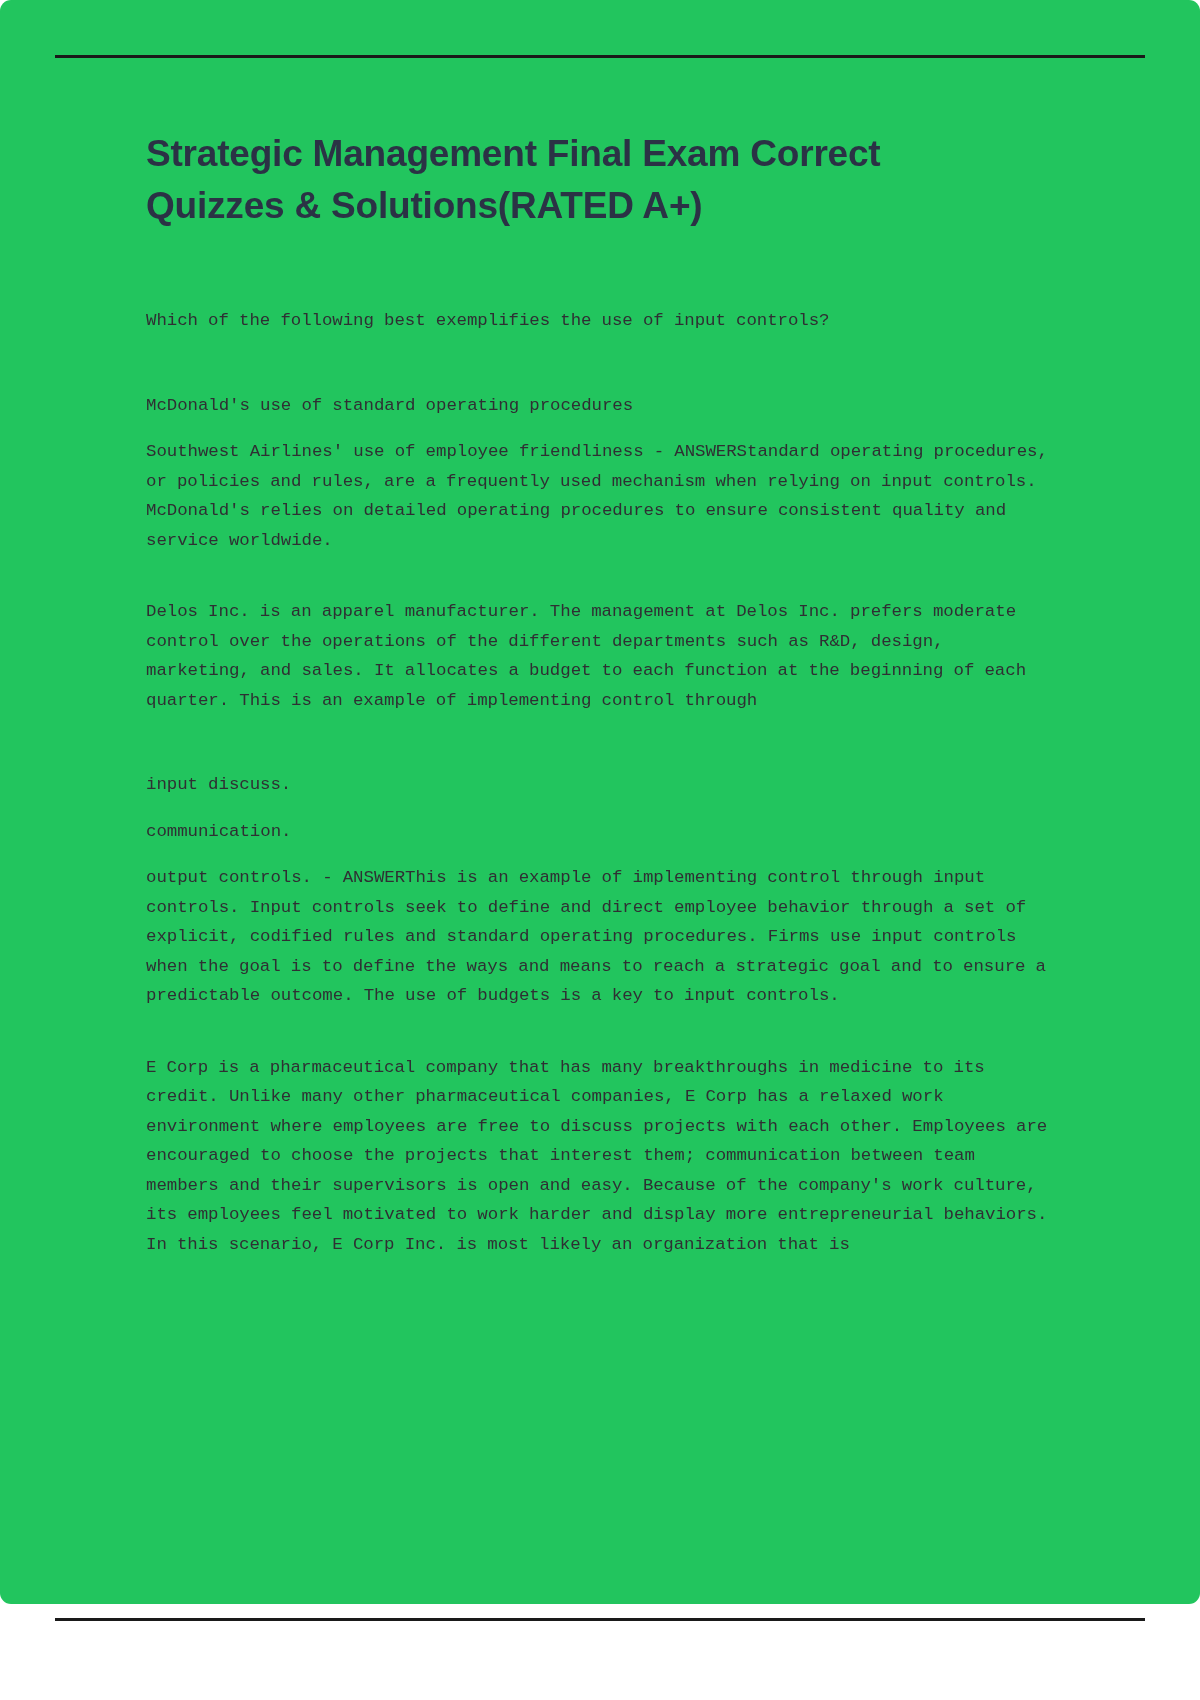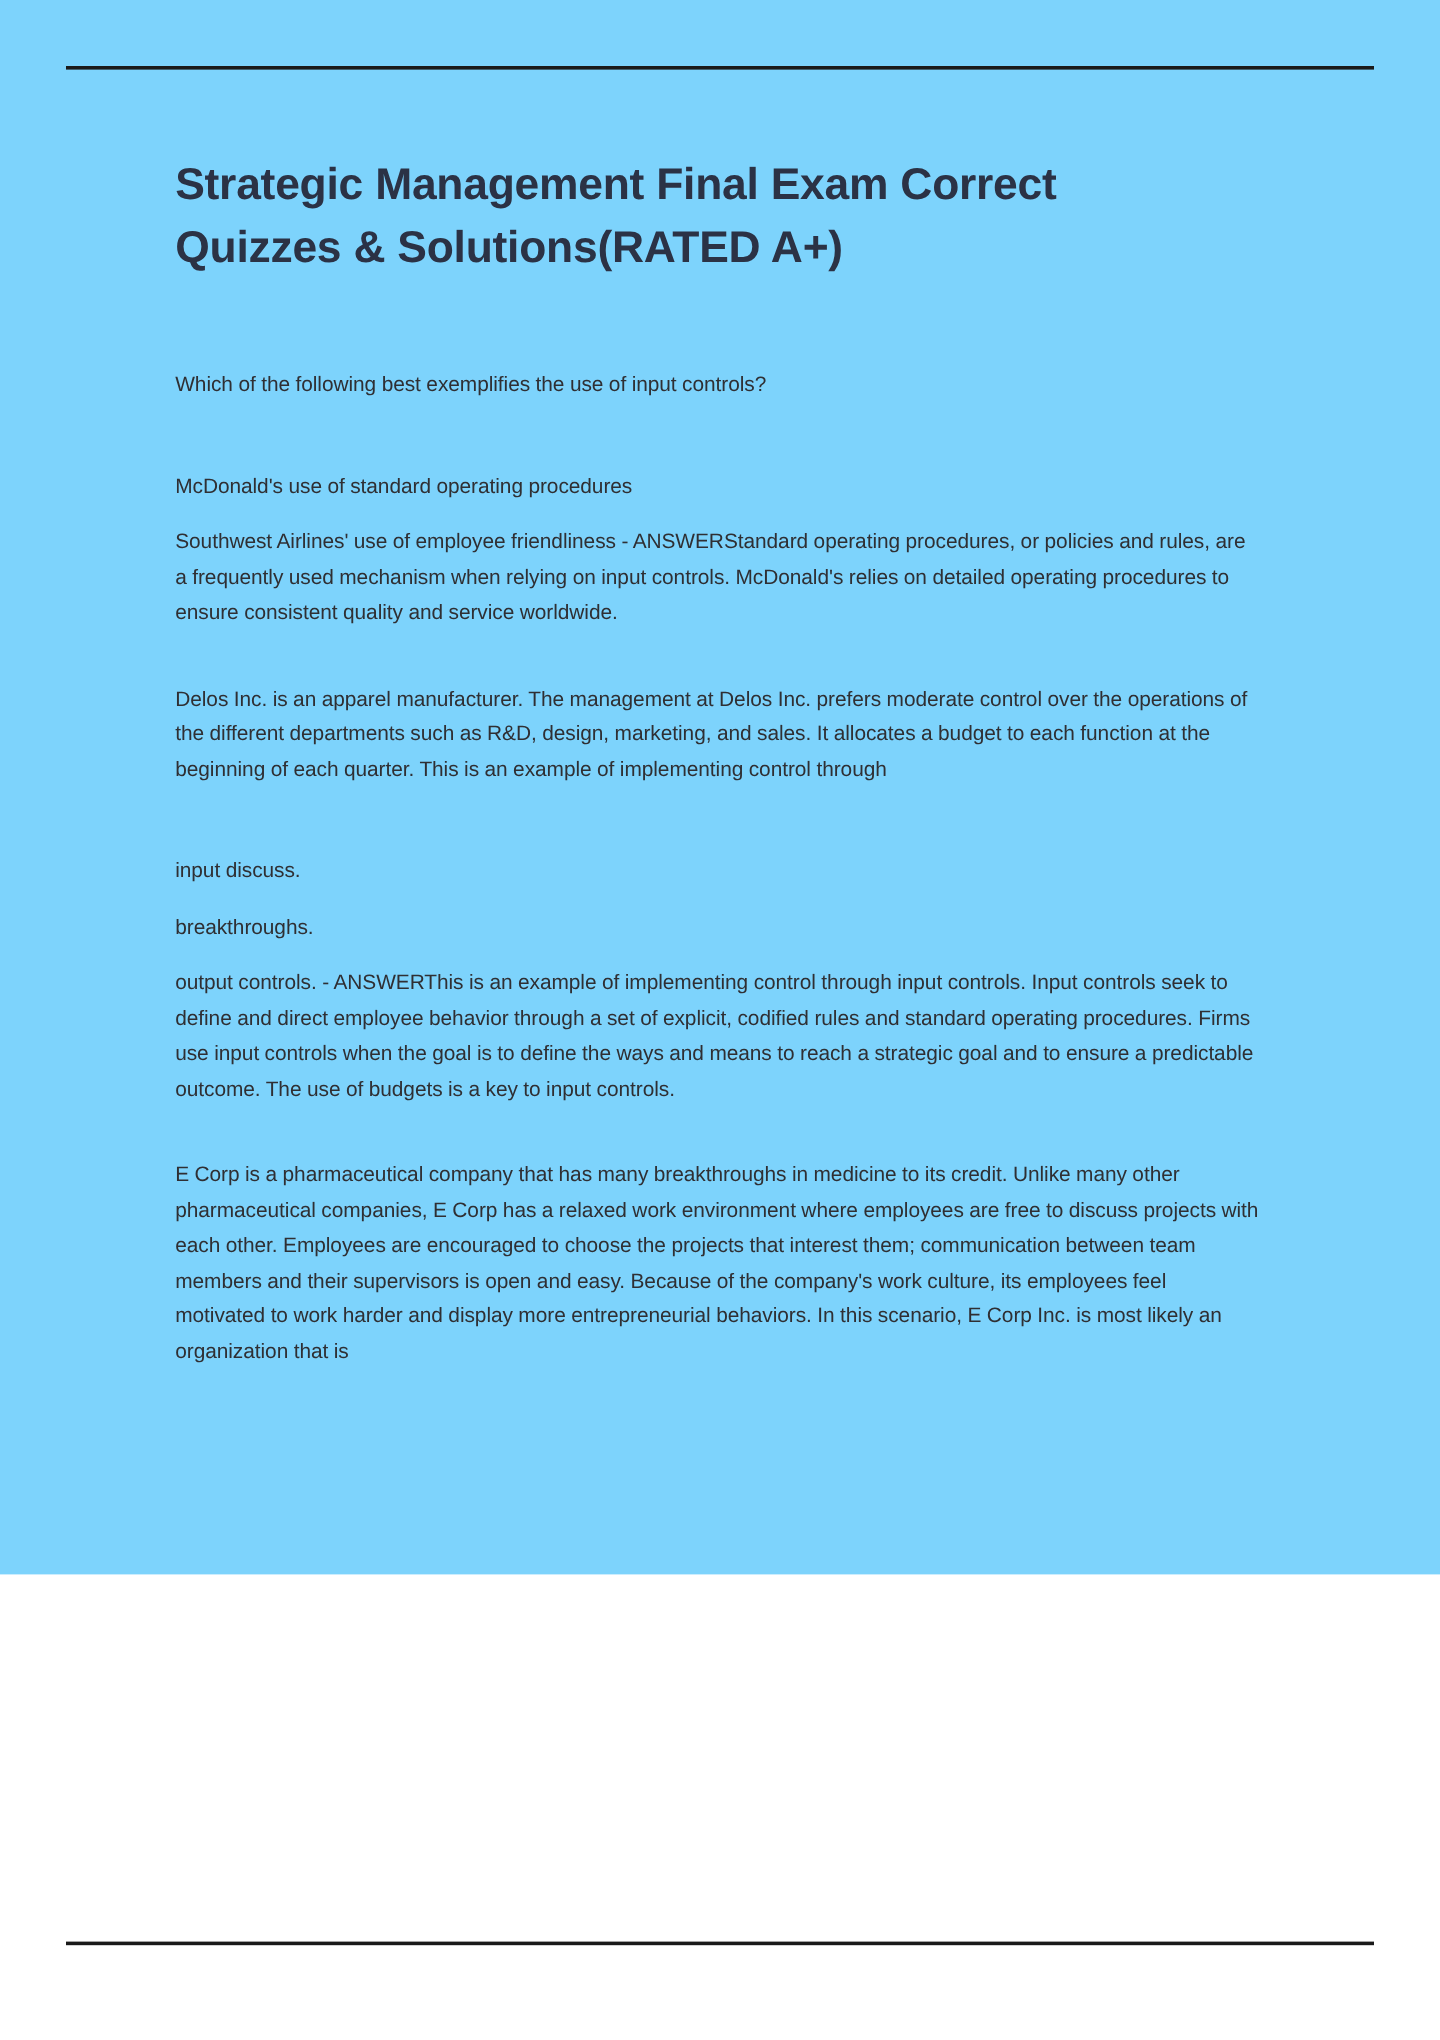--- a/index.html
+++ b/index.html
@@ -9,23 +9,24 @@
   }
   body {
     width: 1200px;
     height: 1700px;
     font-family: "Liberation Sans", sans-serif;
     -webkit-font-smoothing: antialiased;
   }
   .page {
     position: relative;
     width: 1200px;
-    height: 1312px;
-    background: #7dd3fc;
+    height: 1604px;
+    background: #22c55e;
     box-sizing: border-box;
+    border-radius: 11px;
   }
   .rule {
     position: absolute;
     left: 55px;
     width: 1090px;
     height: 0;
     border-top: 3px solid #1a1a1a;
   }
   .rule-top { top: 55px; }
   .rule-bottom { top: 1618px; }
@@ -46,21 +47,21 @@
     letter-spacing: -0.2px;
     margin: 0 0 0 0;
     width: 830px;
   }
 
   .body-block {
     margin-top: 74px;
   }
 
   p.para {
-    font-family: Liberation Sans, sans-serif;
+    font-family: Liberation Mono, monospace;
     font-size: 17.4px;
     line-height: 29.5px;
     color: #2f2f33;
     margin: 0;
     letter-spacing: -0.05px;
     word-spacing: -0.2px;
   }
   p.para + p.para { margin-top: 17px; }
 
   
@@ -92,21 +93,21 @@
       </div>
 
       <div class="gap-md"></div>
 
       <div>
         <p class="para">Delos Inc. is an apparel manufacturer. The management at Delos Inc. prefers moderate control over the operations of the different departments such as R&amp;D, design, marketing, and sales. It allocates a budget to each function at the beginning of each quarter. This is an example of implementing control through</p>
 
         <div class="gap-lg"></div>
 
         <p class="para opt">input discuss.</p>
-        <p class="para opt">breakthroughs.</p>
+        <p class="para opt">communication.</p>
         <p class="para">output controls. - ANSWERThis is an example of implementing control through input controls. Input controls seek to define and direct employee behavior through a set of explicit, codified rules and standard operating procedures. Firms use input controls when the goal is to define the ways and means to reach a strategic goal and to ensure a predictable outcome. The use of budgets is a key to input controls.</p>
       </div>
 
       <div class="gap-md"></div>
 
       <div>
         <p class="para">E Corp is a pharmaceutical company that has many breakthroughs in medicine to its credit. Unlike many other pharmaceutical companies, E Corp has a relaxed work environment where employees are free to discuss projects with each other. Employees are encouraged to choose the projects that interest them; communication between team members and their supervisors is open and easy. Because of the company's work culture, its employees feel motivated to work harder and display more entrepreneurial behaviors. In this scenario, E Corp Inc. is most likely an organization that is</p>
       </div>
 
     </div>

